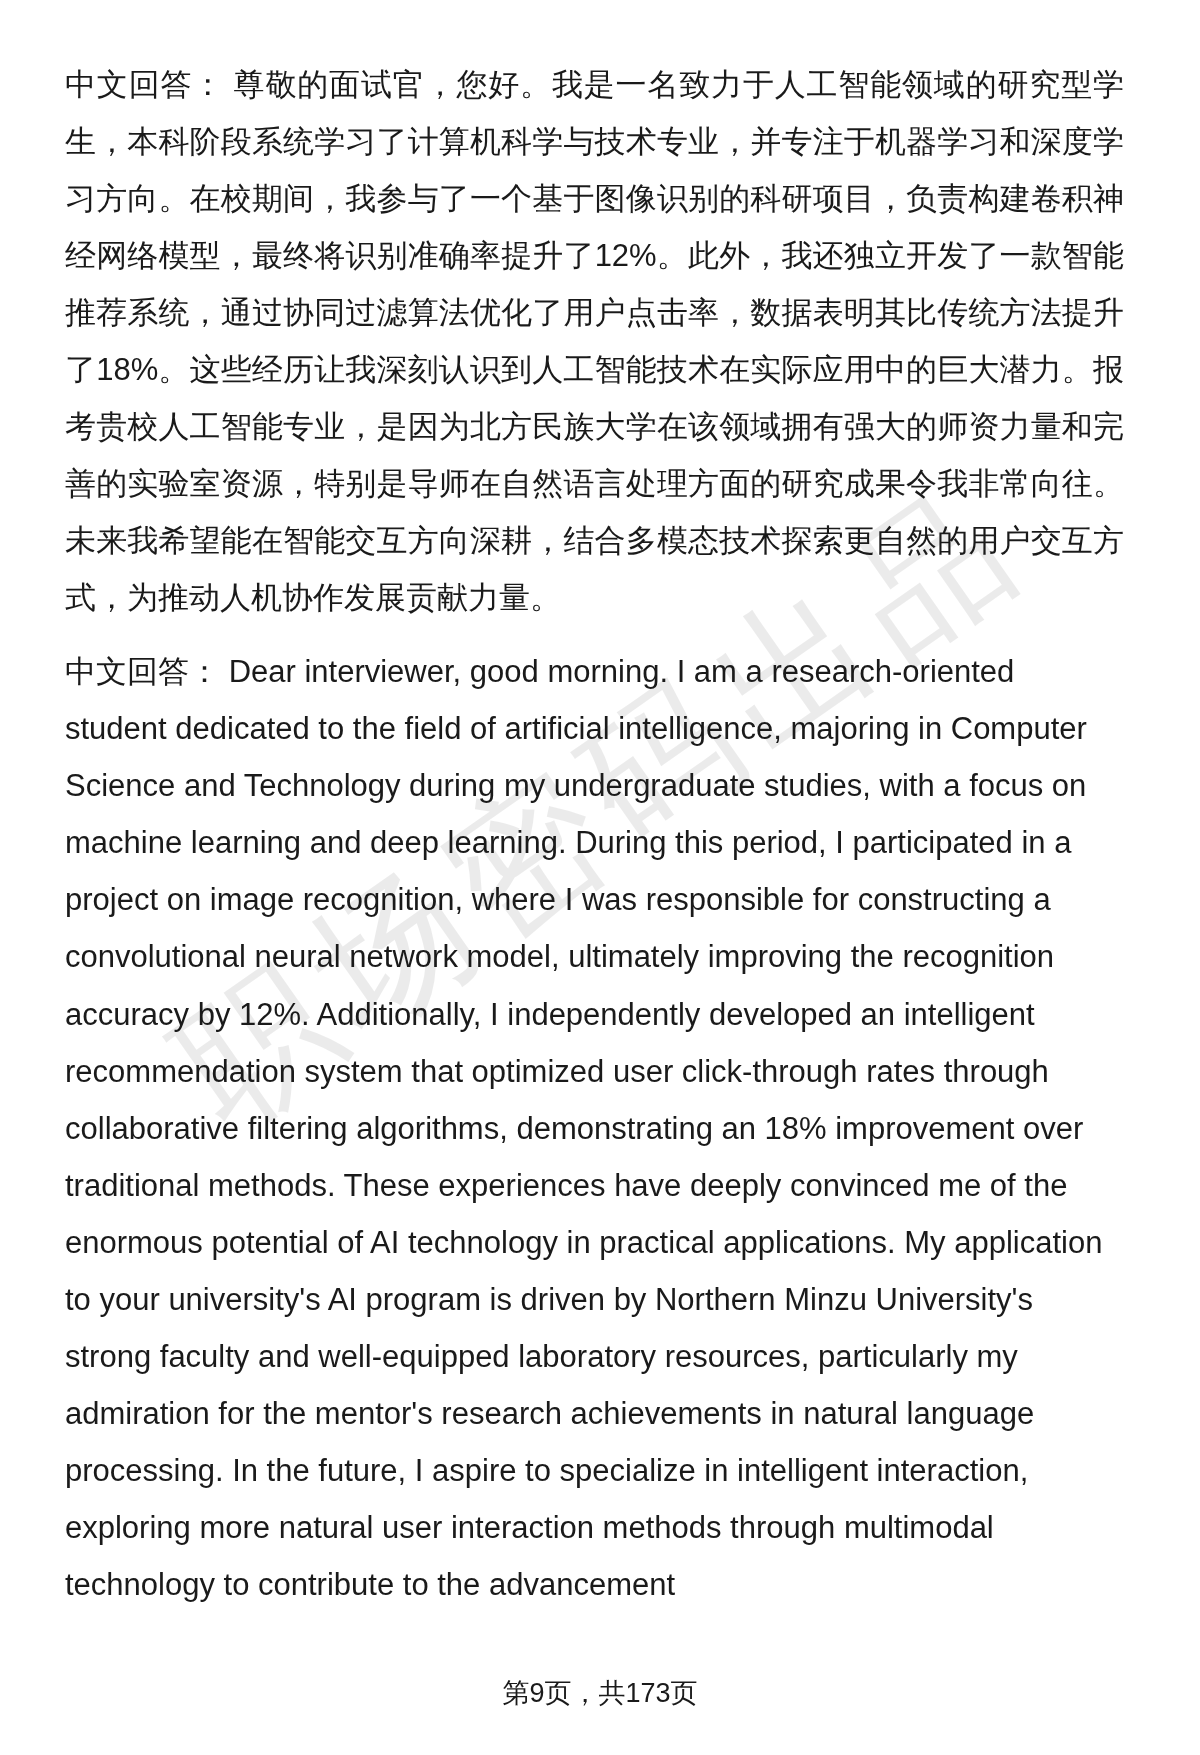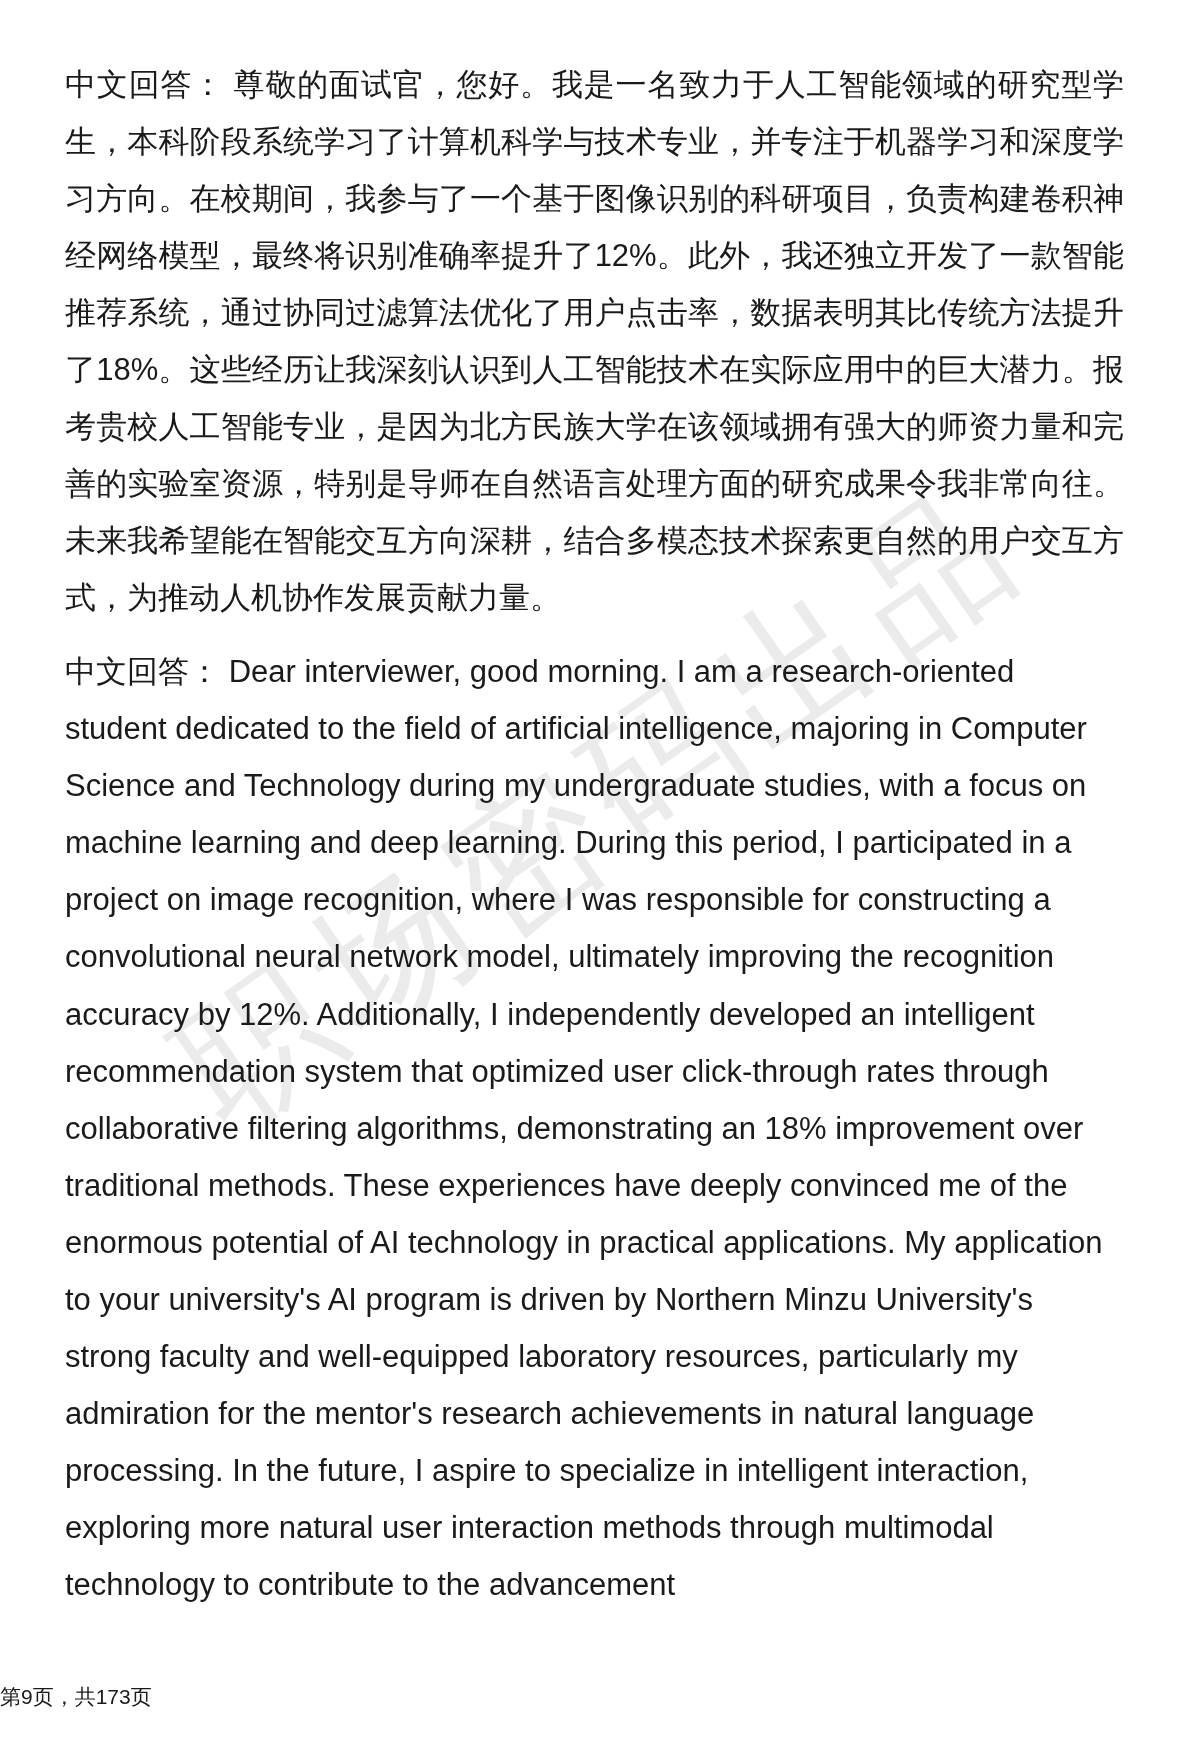--- a/index.html
+++ b/index.html
@@ -46,22 +46,22 @@
   }
   .para.en {
     text-align: left;
     margin-top: 17px;
   }
   .footer {
     position: absolute;
     left: 0;
     right: 0;
     bottom: 44px;
-    text-align: left;
-    font-size: 21px;
+    text-align: center;
+    font-size: 27px;
     color: #1a1a1a;
     z-index: 1;
   }
 </style>
 </head>
 <body>
 
 <div class="page">
 
   <div class="watermark">职场密码出品</div>

